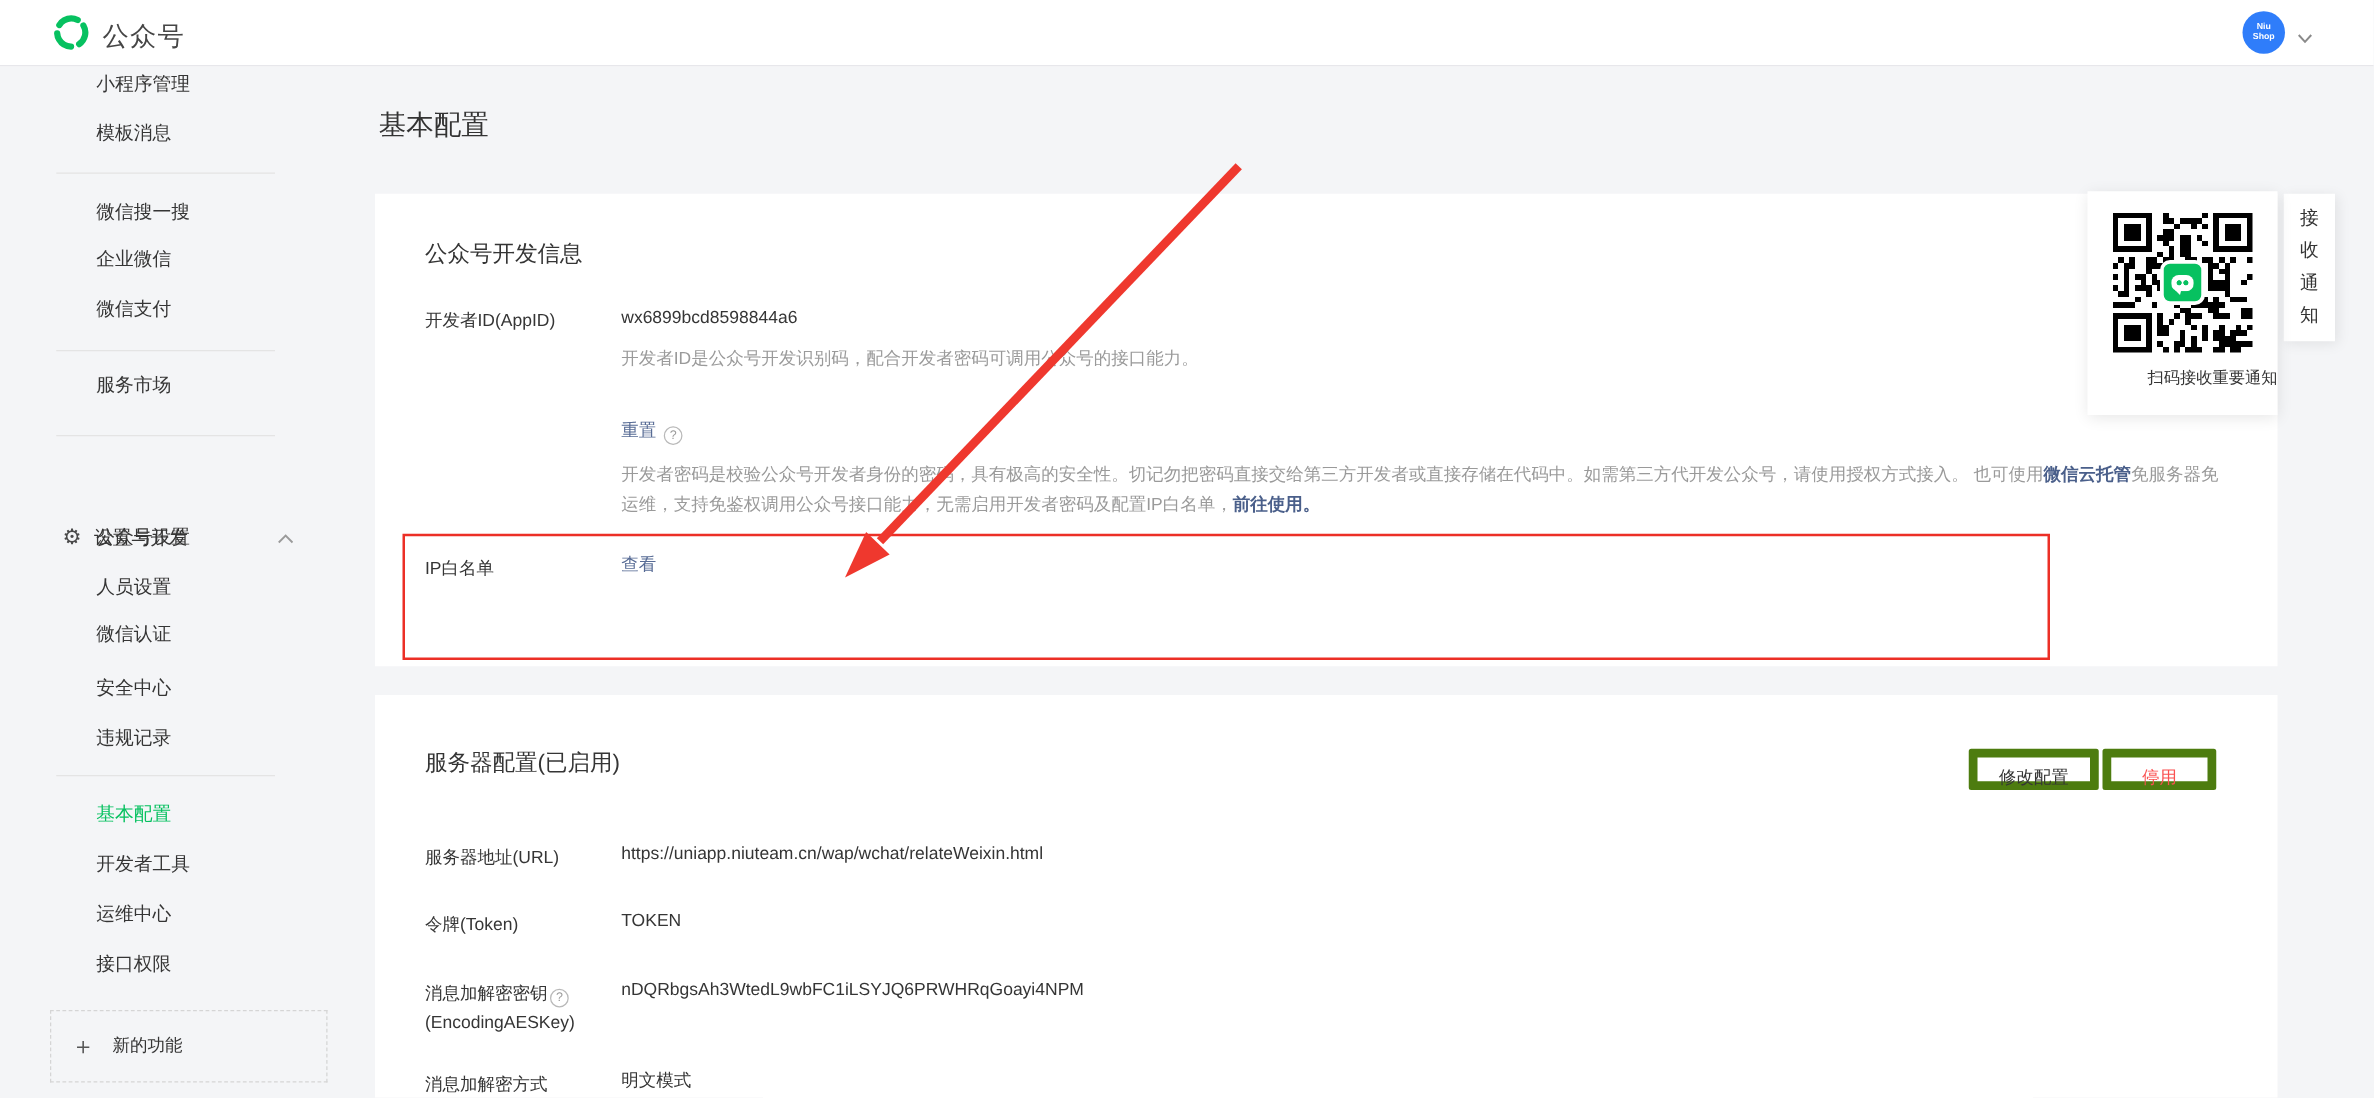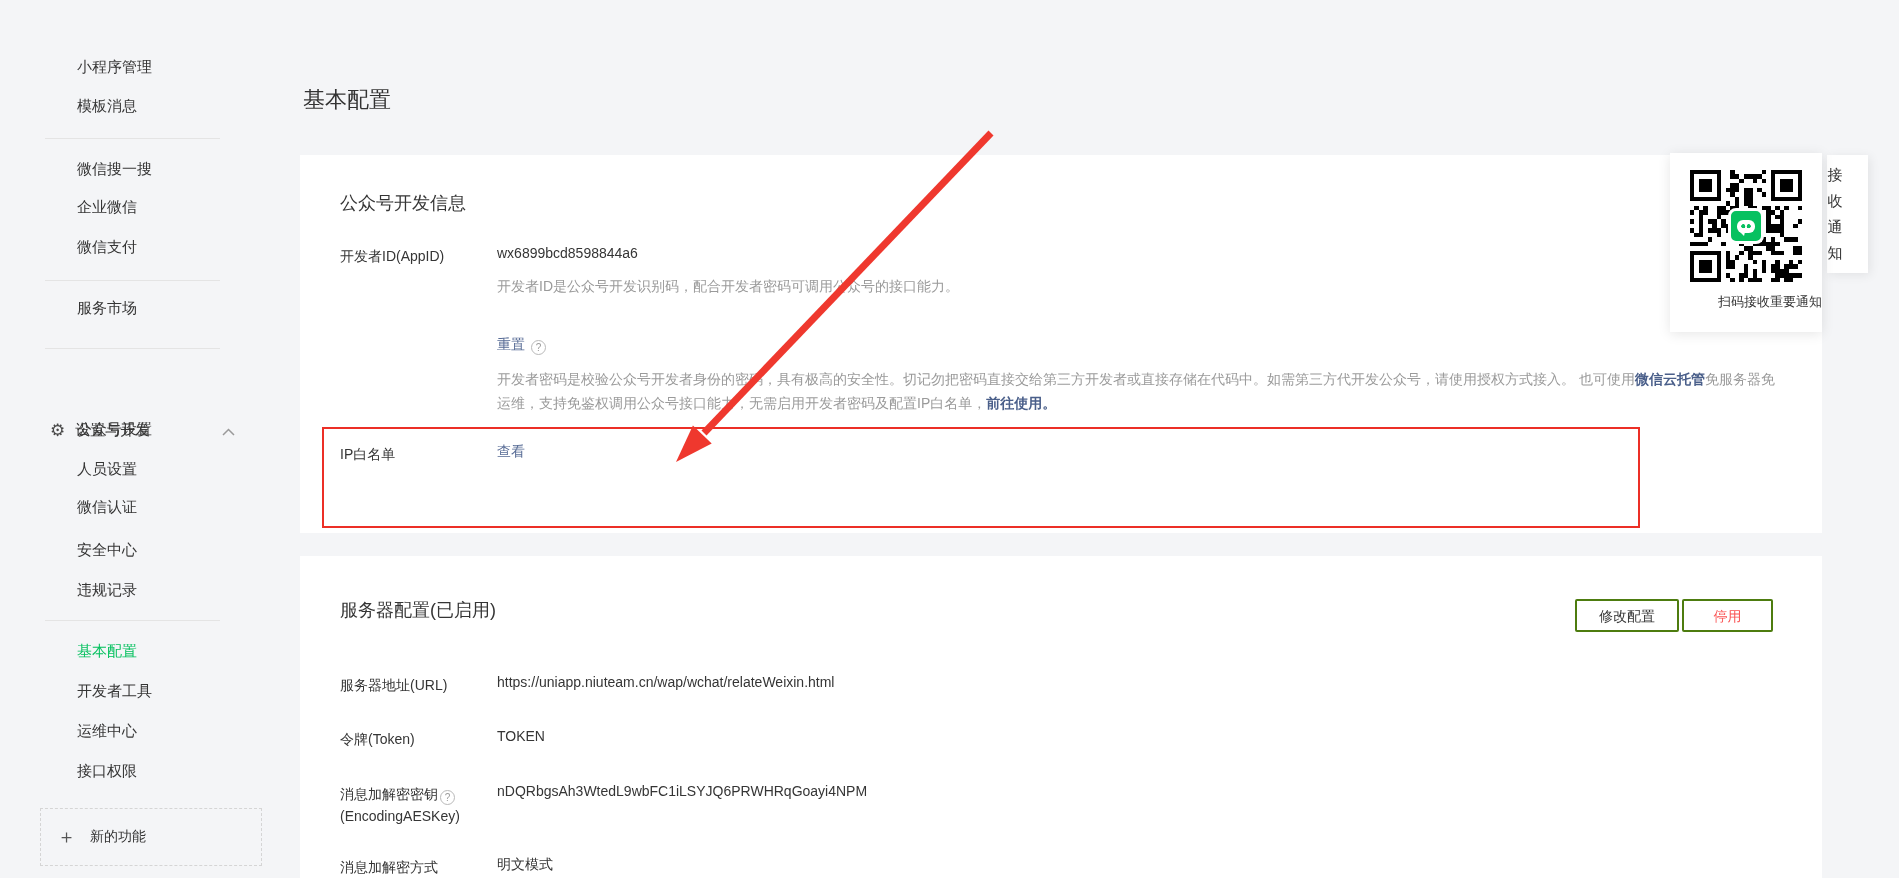--- a/index.html
+++ b/index.html
@@ -34,48 +34,67 @@
   .section-title { position:absolute; left:40px; font-size:18px; color:#353535; }
   .row-label { position:absolute; left:40px; width:157px; font-size:14px; color:#353535; line-height:22px; }
   .row-value { position:absolute; left:197px; font-size:14px; color:#353535; white-space:nowrap; }
   .row-desc  { position:absolute; left:197px; font-size:14px; color:#9a9a9a; line-height:20px; white-space:nowrap; }
   .link { color:#576b95; cursor:pointer; text-decoration:none; font-size:14px; }
   .desc-link { color:#4a5f8a; font-weight:bold; cursor:pointer; }
   .help-icon { display:inline-block; width:15px; height:15px; border:1px solid #b9b9b9; border-radius:50%; color:#9a9a9a; font-size:10px; line-height:13px; text-align:center; margin-left:6px; vertical-align:-2px; cursor:pointer; }
 
   .highlight-box { position:absolute; left:22px; top:272px; width:1318px; height:101px; border:2px solid #ec2f26; z-index:10; }
 
-  .btn { position:absolute; top:43px; height:33px; background:#fff; border:2px solid #4d7c0f; border-radius:2px; font-size:14px; color:#353535; text-align:center; line-height:31px; cursor:pointer; font-family:inherit; }
+  .btn { position:absolute; top:43px; height:33px; background:#fff; border:7px solid #4d7c0f; border-radius:2px; font-size:14px; color:#353535; text-align:center; line-height:31px; cursor:pointer; font-family:inherit; }
   #btn-modify { left:1275px; width:104px; }
   #btn-disable { left:1382px; width:91px; color:#fa5151; }
 
   
   .qr-panel { position:absolute; left:1670px; top:153px; width:152px; height:179px; background:#fff; box-shadow:0 2px 12px rgba(0,0,0,0.10); z-index:30; }
   .qr-box { position:absolute; left:20px; top:17px; width:112px; height:112px; }
   .qr-box svg { width:112px; height:112px; shape-rendering:crispEdges; }
   .qr-center-icon { position:absolute; left:38px; top:38px; width:36px; height:36px; background:#07c160; border:3px solid #fff; border-radius:8px; display:flex; align-items:center; justify-content:center; }
   .qr-bubble { width:18px; height:13px; border-radius:6px; background:radial-gradient(circle at 35% 48%, #07c160 1.8px, transparent 2.3px), radial-gradient(circle at 65% 48%, #07c160 1.8px, transparent 2.3px), #fff; position:relative; }
   .qr-bubble:after { content:""; position:absolute; left:3px; bottom:-3px; width:0; height:0; border-left:4px solid transparent; border-right:1px solid transparent; border-top:4px solid #fff; }
   .qr-caption { position:absolute; left:0; top:140px; width:152px; text-align:right; font-size:13px; color:#353535; }
-  .side-tab { position:absolute; left:1827px; top:155px; width:41px; height:118px; background:#fff; box-shadow:2px 2px 10px rgba(0,0,0,0.08); display:flex; align-items:center; justify-content:flex-start; cursor:pointer; z-index:29; }
+  .side-tab { position:absolute; left:1827px; top:155px; width:41px; height:118px; background:#fff; box-shadow:2px 2px 10px rgba(0,0,0,0.08); display:flex; align-items:center; justify-content:center; cursor:pointer; z-index:29; }
   .side-tab span { display:block; width:16px; font-size:15px; color:#353535; line-height:26px; word-break:break-all; text-align:center; }
 
   
   #annotation-layer { position:absolute; left:0; top:0; width:1899px; height:878px; pointer-events:none; z-index:50; }
 
   
   .watermark { position:absolute; left:1627px; top:830px; z-index:60; pointer-events:none; }
   .watermark .wm1 { font-size:20px; color:#c9c9c9; }
   .watermark .wm2 { font-size:14px; color:#cecece; margin-top:3px; }
 </style>
 </head>
 <body>
 
 <div id="root">
 
+  <div class="topbar">
+    <div class="logo-wrap">
+      <span>
+        <svg width="30" height="30" viewBox="0 0 36 36">
+          <circle cx="18" cy="18" r="13.5" fill="none" stroke="#07c160" stroke-width="6" stroke-linecap="round" stroke-dasharray="20 8.3" transform="rotate(-30 18 18)"></circle>
+        </svg>
+      </span>
+      <span class="logo-text">公众号</span>
+    </div>
+    <div class="avatar">
+      <span>Niu</span>
+      <span>Shop</span>
+    </div>
+    <span class="hdr-chevron">
+      <svg width="12" height="8" viewBox="0 0 12 8">
+          <polyline points="1,1 6,6.5 11,1" fill="none" stroke="#8a8a8a" stroke-width="1.6"></polyline>
+        </svg>
+    </span>
+  </div>
 
   <div class="sidebar">
     <div class="sb-item" style="top:5px">小程序管理</div>
     <div class="sb-item" style="top:44px">模板消息</div>
     <div class="sb-divider" style="top:85px"></div>
     <div class="sb-item" style="top:107px">微信搜一搜</div>
     <div class="sb-item" style="top:145px">企业微信</div>
     <div class="sb-item" style="top:185px">微信支付</div>
     <div class="sb-divider" style="top:227px"></div>
     <div class="sb-item" style="top:246px">服务市场</div>

